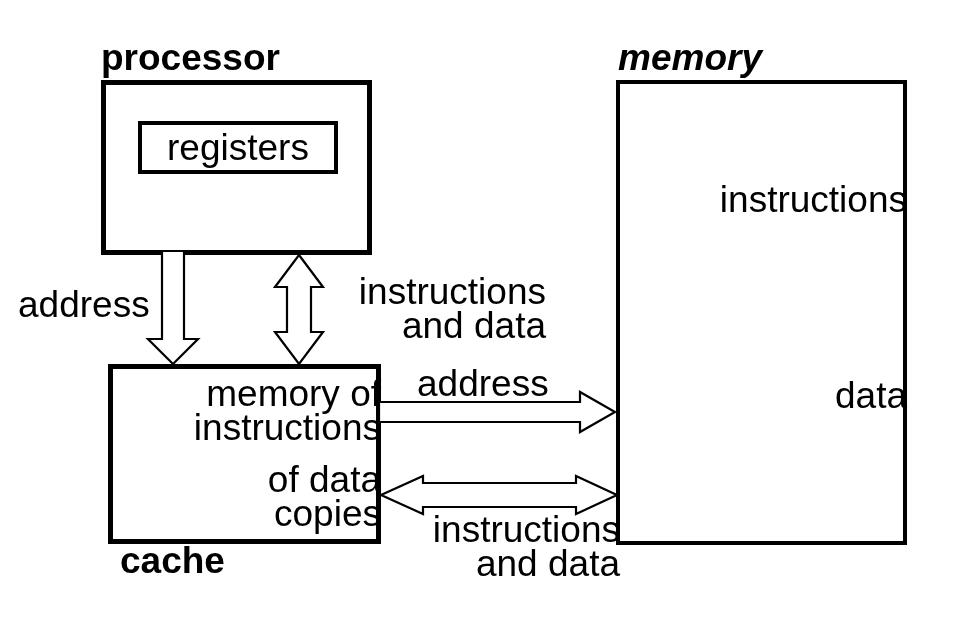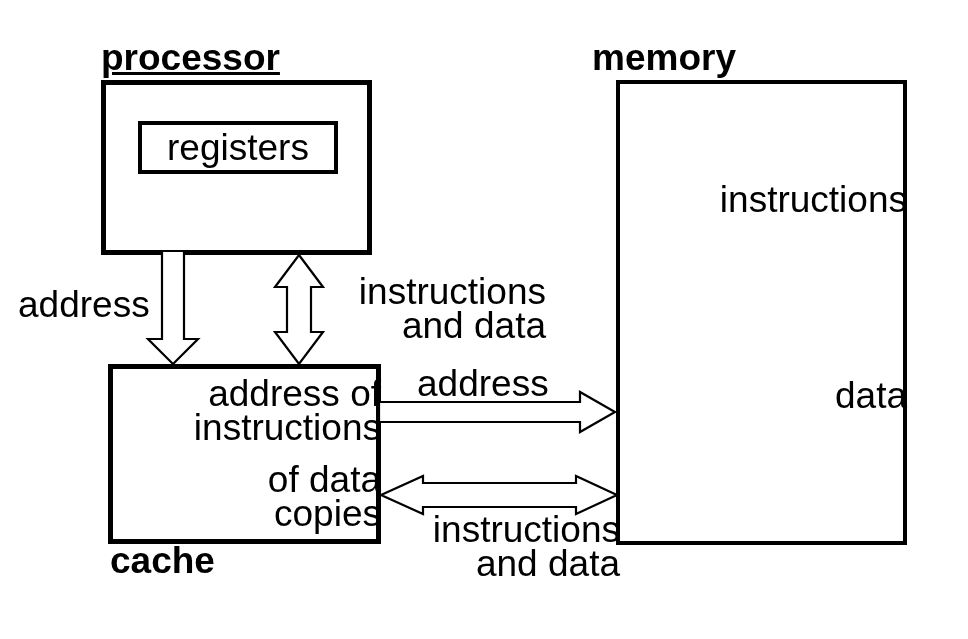--- a/index.html
+++ b/index.html
@@ -57,38 +57,38 @@
     stroke: #000000;
     stroke-width: 2.2;
     stroke-linejoin: miter;
   }
 </style>
 </head>
 <body>
 
 <div class="canvas">
 
-  <div class="title" style="left:101px; top:39px;text-decoration:underline;">processor</div>
+  <div class="title" style="left:101px; top:39px;">processor</div>
 
-  <div class="title" style="left:592px; top:39px;">memory</div>
+  <div class="title" style="left:618px; top:39px;font-style:italic;">memory</div>
 
-  <div class="title" style="left:110px; top:542px;">cache</div>
+  <div class="title" style="left:120px; top:542px;">cache</div>
 
   <div class="box" style="left:101px; top:80px; width:271px; height:175px;"></div>
 
   <div class="box-thin" style="left:138px; top:121px; width:200px; height:53px; font-size:37px;">
     <span>registers</span>
   </div>
 
   <div class="box" style="left:108px; top:364px; width:273px; height:180px;"></div>
 
   <div class="box" style="left:616px; top:80px; width:291px; height:465px; border-width:4px;"></div>
 
   <div class="lbl center" style="left:108px; top:377px; width:273px;">
-    <div>address of</div>
+    <div>memory of</div>
     <div>instructions</div>
   </div>
   <div class="lbl center" style="left:108px; top:463px; width:273px;">
     <div>of data</div>
     <div>copies</div>
   </div>
 
   <div class="lbl center" style="left:616px; top:183px; width:291px;">instructions</div>
   <div class="lbl center" style="left:616px; top:379px; width:291px;">data</div>
 

